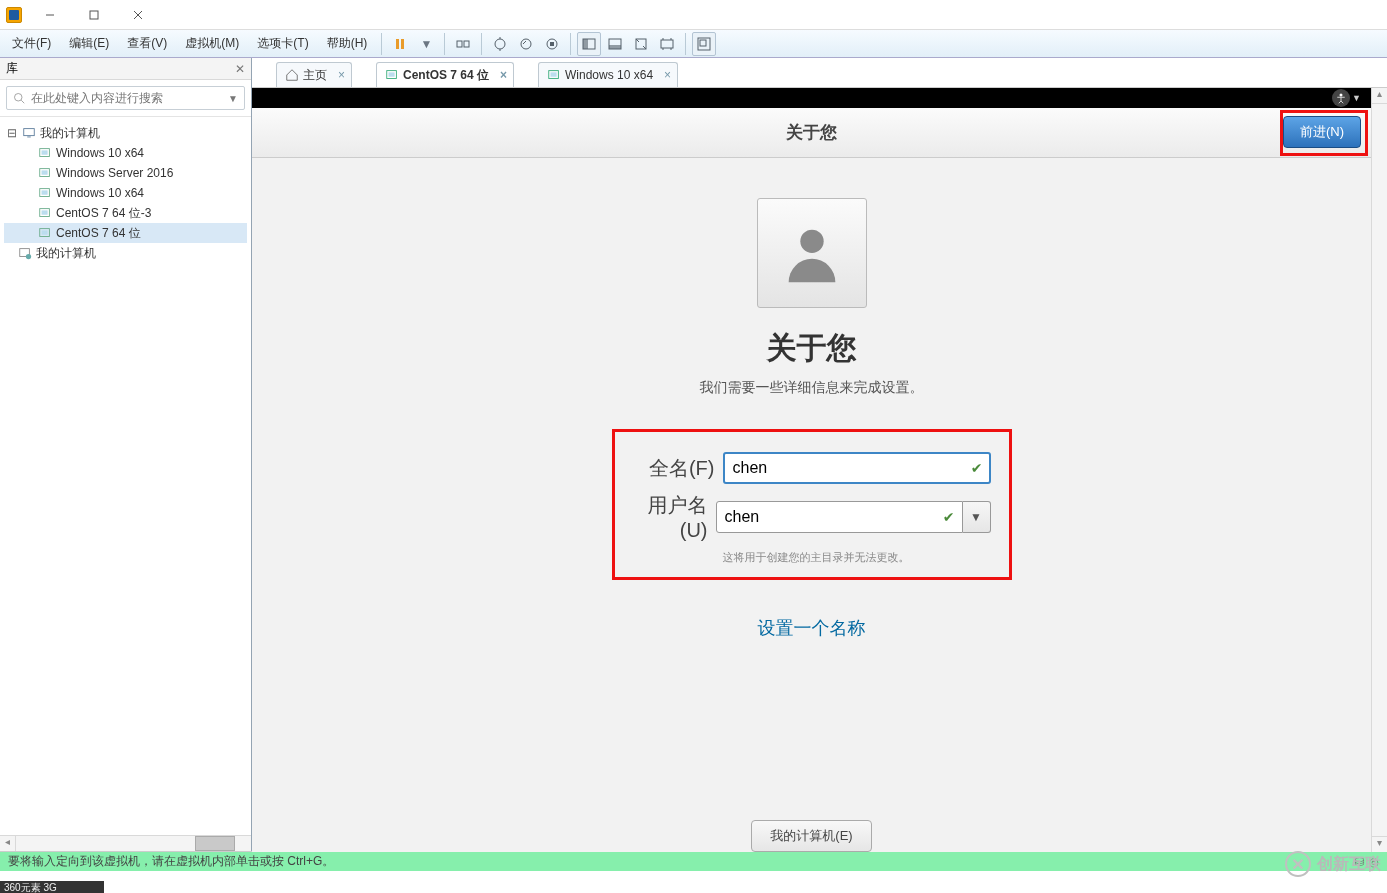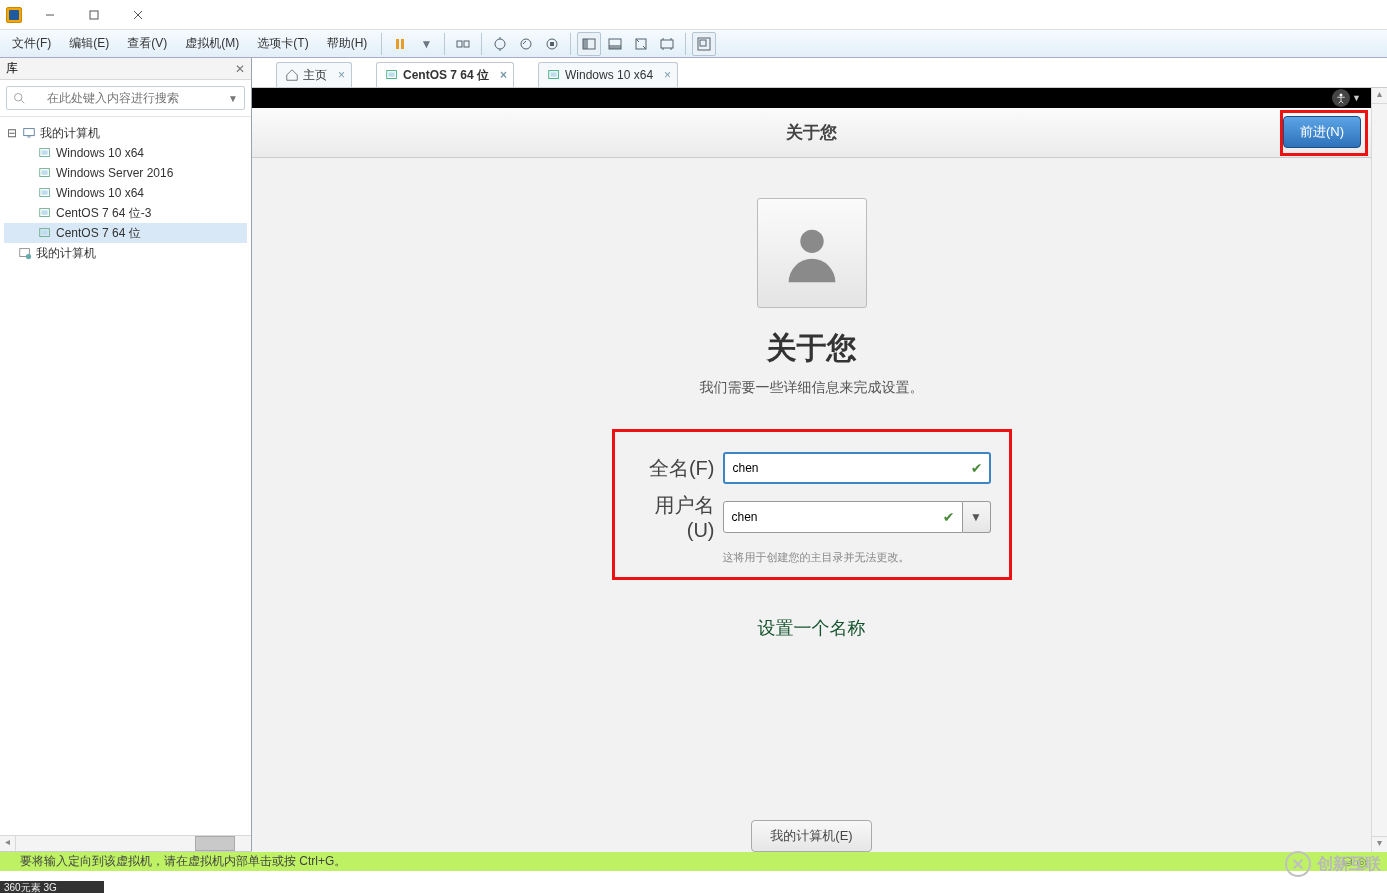--- a/index.html
+++ b/index.html
@@ -22,21 +22,21 @@
 .tb-pause { color: #e99b2a; }
 .tb-stop { color: #6b7682; }
 .tb-btn.boxed { border: 1px solid #b3c4d3; background: #eaf2f8; }
 
 
 .main { display: flex; height: 793px; }
 .sidebar { width: 252px; background: #fff; border-right: 1px solid #94a4b3; display:flex; flex-direction:column; }
 .sidebar-head { height: 22px; display: flex; align-items: center; padding: 0 6px; font-size: 12px; background:#f4f4f4; border-bottom:1px solid #d9d9d9;}
 .sidebar-head .x { margin-left: auto; color: #777; }
 .search-row { padding: 6px; border-bottom: 1px solid #e4e4e4; }
-.search-box { display: flex; align-items: center; height: 24px; border: 1px solid #c7cfd6; border-radius: 2px; padding: 0 6px; gap: 22px; }
+.search-box { display: flex; align-items: center; height: 24px; border: 1px solid #c7cfd6; border-radius: 2px; padding: 0 6px; gap: 6px; }
 .search-box input { border: 0; outline: 0; flex: 1; font-size: 12px; color: #999; }
 .search-box .drop { color: #777; font-size: 10px; }
 .tree { padding: 6px 4px; font-size: 12px; color: #333; overflow:auto; flex:1;}
 .tree-row { display: flex; align-items: center; height: 20px; gap: 4px; padding-left: var(--ind,0px); }
 .tree-row.selected { background: #d8e8f6; }
 .tree .toggle { width: 12px; text-align: center; color: #666; }
 .tree .ic { width: 14px; height: 14px; display:inline-flex; align-items:center; justify-content:center; }
 .ic-monitor svg, .ic-vm svg, .ic-share svg { width:14px; height:14px; }
 .sidebar-scroll { height:16px; border-top:1px solid #d9d9d9; background:#f4f4f4; position:relative;}
 .sidebar-scroll .lh { position:absolute; left:0; width:16px; height:15px; border-right:1px solid #d9d9d9; text-align:center; color:#888; font-size:10px;}
@@ -64,31 +64,31 @@
 .forward-highlight { position: absolute; right: 3px; top: 2px; width: 88px; height: 46px; border: 3px solid #e11; pointer-events: none; }
 
 .setup-body { display:flex; flex-direction:column; align-items:center; padding-top:40px; }
 .avatar-box { width:110px; height:110px; border:1px solid #bbb; border-radius:3px; background:linear-gradient(#fbfbfb,#e4e4e4); display:flex; align-items:center; justify-content:center; }
 .avatar-box svg { width:70px; height:70px; color:#8a8a8a;}
 .big-title { font-size:30px; color:#333; margin-top:20px; font-weight:bold;}
 .subtitle { font-size:14px; color:#555; margin-top:10px;}
 .form-box { margin-top:32px; border:3px solid #e11; padding:12px 18px 12px 14px; width:400px;}
 .form-row { display:flex; align-items:center; margin:8px 0;}
 .form-row label { width:86px; text-align:right; font-size:20px; color:#444; margin-right:8px;}
-.text-input { flex:1; height:32px; border:1px solid #999; border-radius:3px; padding:0 30px 0 8px; font-size:12px; position:relative;}
+.text-input { flex:1; height:32px; border:1px solid #999; border-radius:3px; padding:0 30px 0 8px; font-size:16px; position:relative;}
 .text-input.focused { border:2px solid #3d86c6;}
 .input-wrap { flex:1; position:relative; display:flex;}
 .input-wrap .check { position:absolute; right:8px; top:8px; color:#4a8a3a; font-size:14px;}
 .input-wrap .drop-btn { width:28px; height:32px; border:1px solid #999; border-left:none; border-radius:0 3px 3px 0; background:linear-gradient(#f6f6f6,#e6e6e6); display:flex; align-items:center; justify-content:center; color:#555;}
 .input-wrap.combo .text-input { border-radius:3px 0 0 3px;}
 .hint { font-size:11px; color:#888; margin-left:94px; margin-top:2px;}
-.anno-text { color:#14532d; font-size:18px; margin-top:36px;}
+.anno-text { color:#0369a1; font-size:18px; margin-top:36px;}
 .enterprise-btn { position:relative; margin-top:180px; height:32px; padding:0 18px; border:1px solid #aaa; border-radius:4px; background:linear-gradient(#f8f8f8,#e6e6e6); font-size:13px; color:#444;}
 
-.statusbar { height:20px; border-top:1px solid #ccc; background:#bef264; display:flex; align-items:center; padding:0 20px; font-size:12px; color:#444;justify-content:space-between;}
+.statusbar { height:20px; border-top:1px solid #ccc; background:#86efac; display:flex; align-items:center; padding:0 8px; font-size:12px; color:#444;justify-content:space-between;}
 .statusbar .right-icons { margin-left:auto; display:flex; gap:4px; color:#777;}
 
 .watermark { position:absolute; right:6px; bottom:16px; display:flex; align-items:center; gap:6px; color:#b9b9b9; font-size:16px; font-weight:bold;}
 .watermark .logo { width:26px; height:26px; border:2px solid #c0c0c0; border-radius:50%; display:flex; align-items:center; justify-content:center; color:#c0c0c0;}
 .bottom-strip { position:absolute; left:0; bottom:0; height:12px; width:104px; background:#333; color:#eee; font-size:10px; padding-left:4px;}
 </style>
 </head>
 <body>
 
 <div class="titlebar">

